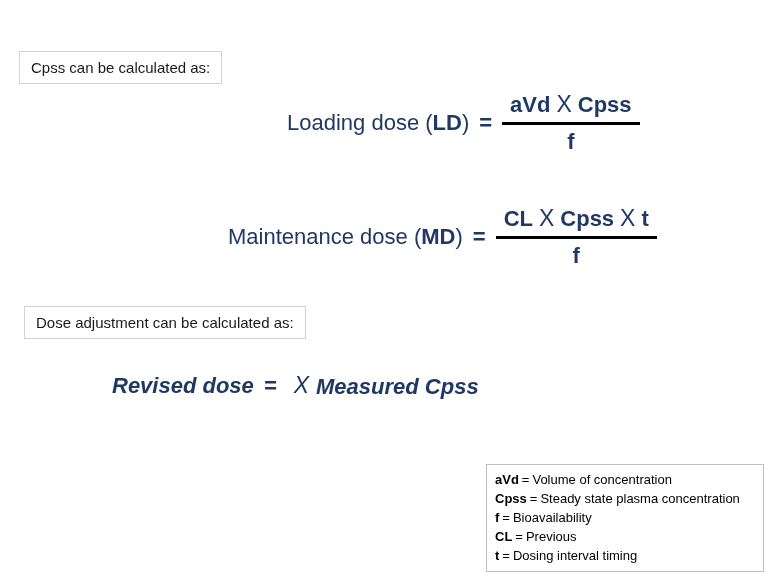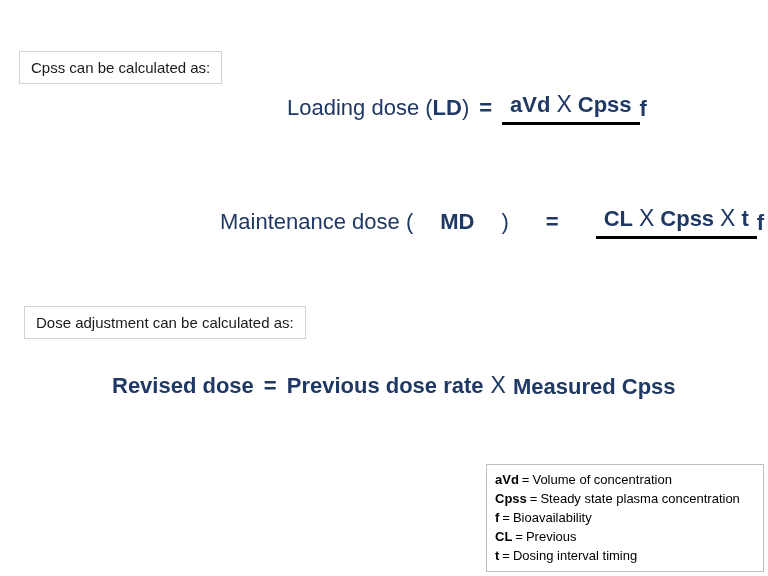--- a/index.html
+++ b/index.html
@@ -26,30 +26,30 @@
 
   .formula {
     position: absolute;
     display: flex;
     align-items: center;
     color: #1f3864;
     font-size: 22px;
     white-space: nowrap;
   }
   .f1 { left: 287px; top: 90px; }
-  .f2 { left: 220px; top: 204px; gap: 27px; }
-  .f3 { left: 112px; top: 370px; }
+  .f2 { left: 228px; top: 204px; }
+  .f3 { left: 112px; top: 370px; font-style: italic; }
 
   .bold { font-weight: bold; }
   .eq { font-weight: bold; margin: 0 10px; }
   .x-sep { font-weight: normal; margin: 0 7px; font-size: 23px; }
 
   .fraction {
     display: inline-flex;
-    flex-direction: row;
+    flex-direction: column;
     align-items: center;
     text-align: right;
     font-weight: bold;
   }
   .numerator {
     display: block;
     padding: 0 8px 3px 8px;
     border-bottom: 3px solid #000000;
     line-height: 28px;
     white-space: nowrap;
@@ -112,21 +112,20 @@
     </span>
   </div>
 
   <div class="label-box box2">
     <span>Dose adjustment can be calculated as:</span>
   </div>
 
   <div class="formula f3">
     <span class="bold">Revised dose</span>
     <span class="eq">=</span>
-    <span class="bold">Previous dose rate</span>
     <span class="x-sep">X</span>
     <span class="fraction">
       <span class="denominator">Measured Cpss</span>
     </span>
   </div>
 
   <div class="legend">
     <div class="legend-row">
       <span class="bold">aVd</span><span class="sep">=</span><span>Volume of concentration</span>
     </div>

